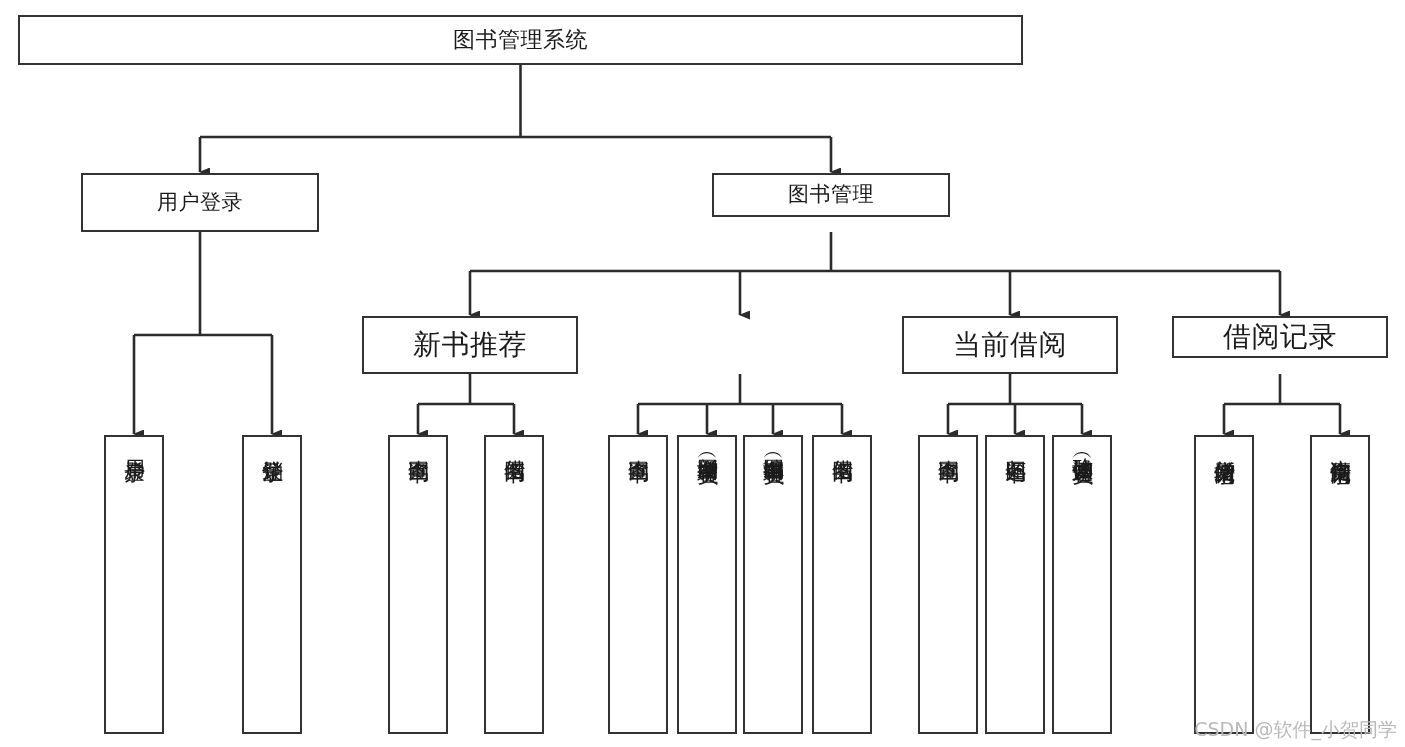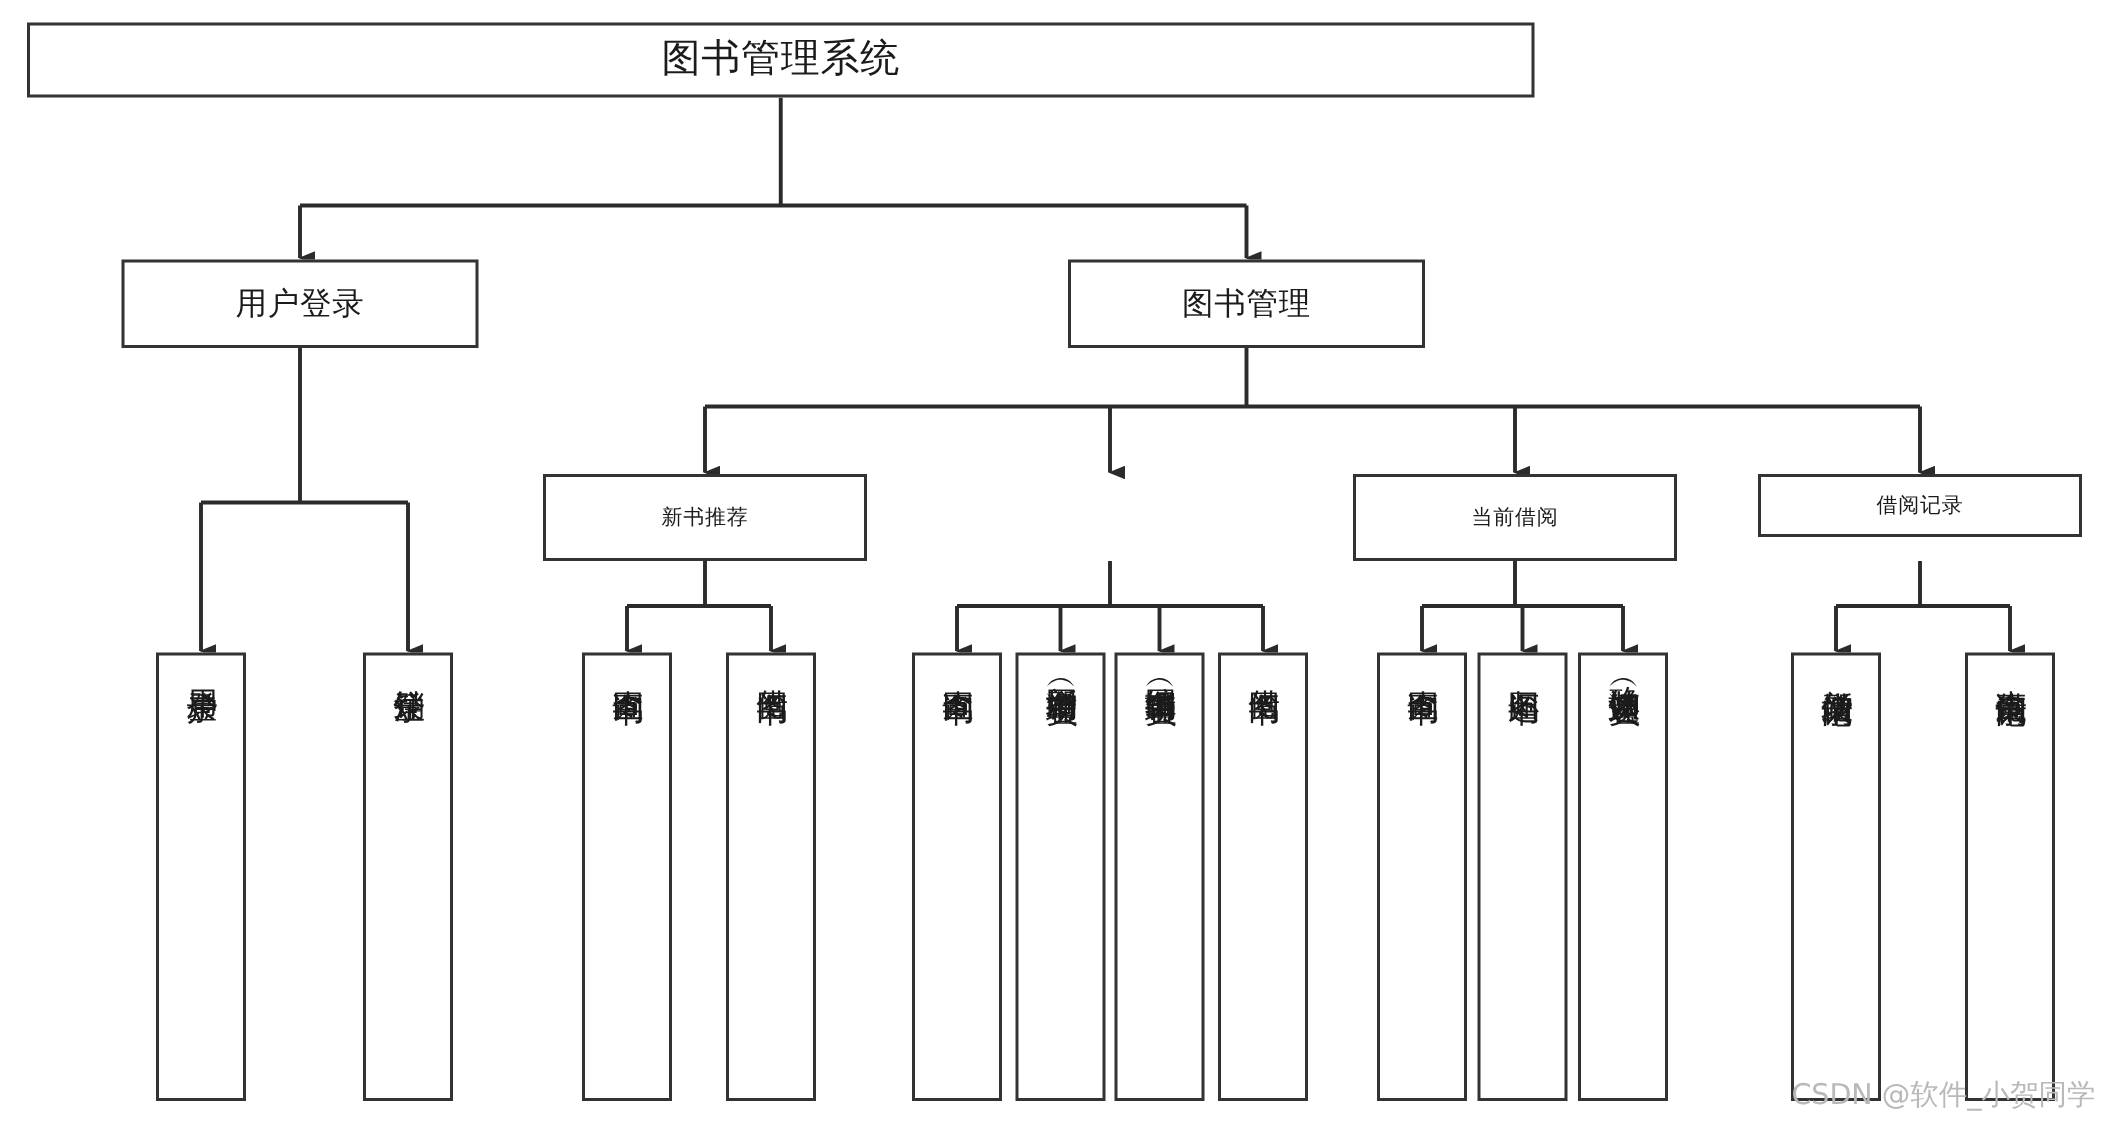--- a/index.html
+++ b/index.html
@@ -45,23 +45,23 @@
   .node-label-v {
     font-size: 21px;
     color: #1b1b1b;
     line-height: 1.32;
     writing-mode: vertical-rl;
     text-orientation: upright;
     letter-spacing: 1px;
     white-space: nowrap;
     display: block;
   }
-  .level0 .node-label-h { font-size: 26px; }
+  .level0 .node-label-h { font-size: 22px; }
   .level1 .node-label-h { font-size: 21px; }
-  .level2 .node-label-h { font-size: 14px; }
+  .level2 .node-label-h { font-size: 28px; }
   .leaf { align-items: flex-start; justify-content: center; padding-top: 6px; }
   .leaf-tall { align-items: flex-start; padding-top: 4px; }
   #watermark {
     position: absolute;
     right: 8px;
     bottom: 4px;
     font-size: 19px;
     color: #b9b9b9;
     white-space: nowrap;
     font-family: "DejaVu Sans", "Liberation Sans", sans-serif;
@@ -116,21 +116,21 @@
       </g>
   </svg>
 
   <div class="node-box level0" style="left:18px; top:15px; width:1005px; height:50px;">
     <span class="node-label-h">图书管理系统</span>
   </div>
 
   <div class="node-box level1" style="left:81px; top:173px; width:238px; height:59px;">
     <span class="node-label-h">用户登录</span>
   </div>
-  <div class="node-box level1" style="left:712px; top:173px; width:238px; height:59px;">
+  <div class="node-box level1" style="left:712px; top:173px; width:238px; height:44px;">
     <span class="node-label-h">图书管理</span>
   </div>
 
   <div class="node-box level2" style="left:362px; top:316px; width:216px; height:58px;">
     <span class="node-label-h">新书推荐</span>
   </div>
   <div class="node-box level2" style="left:902px; top:316px; width:216px; height:58px;align-items:center;">
     <span class="node-label-h">当前借阅</span>
   </div>
   <div class="node-box level2" style="left:1172px; top:316px; width:216px; height:42px;">

